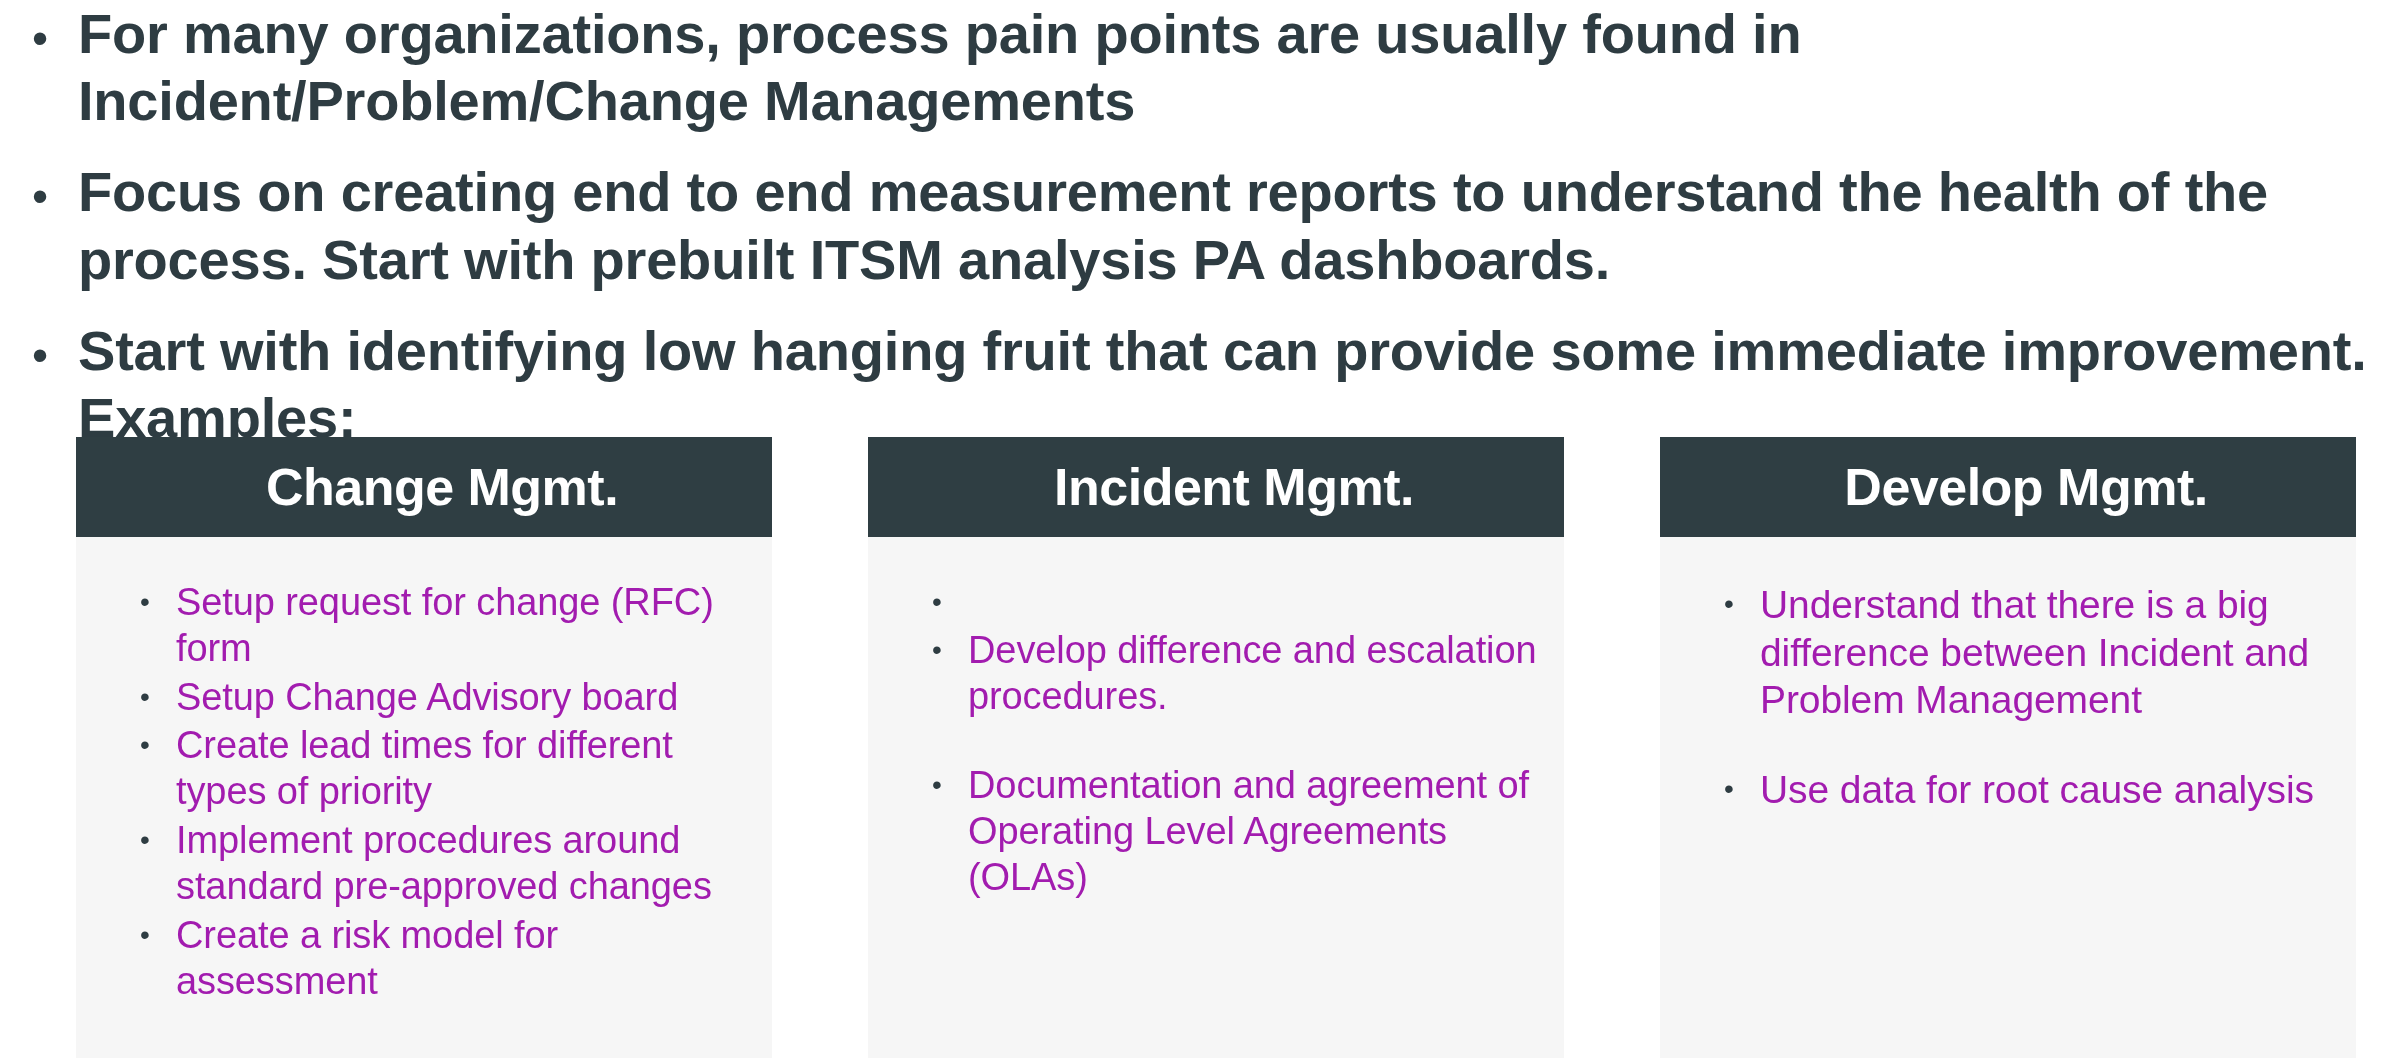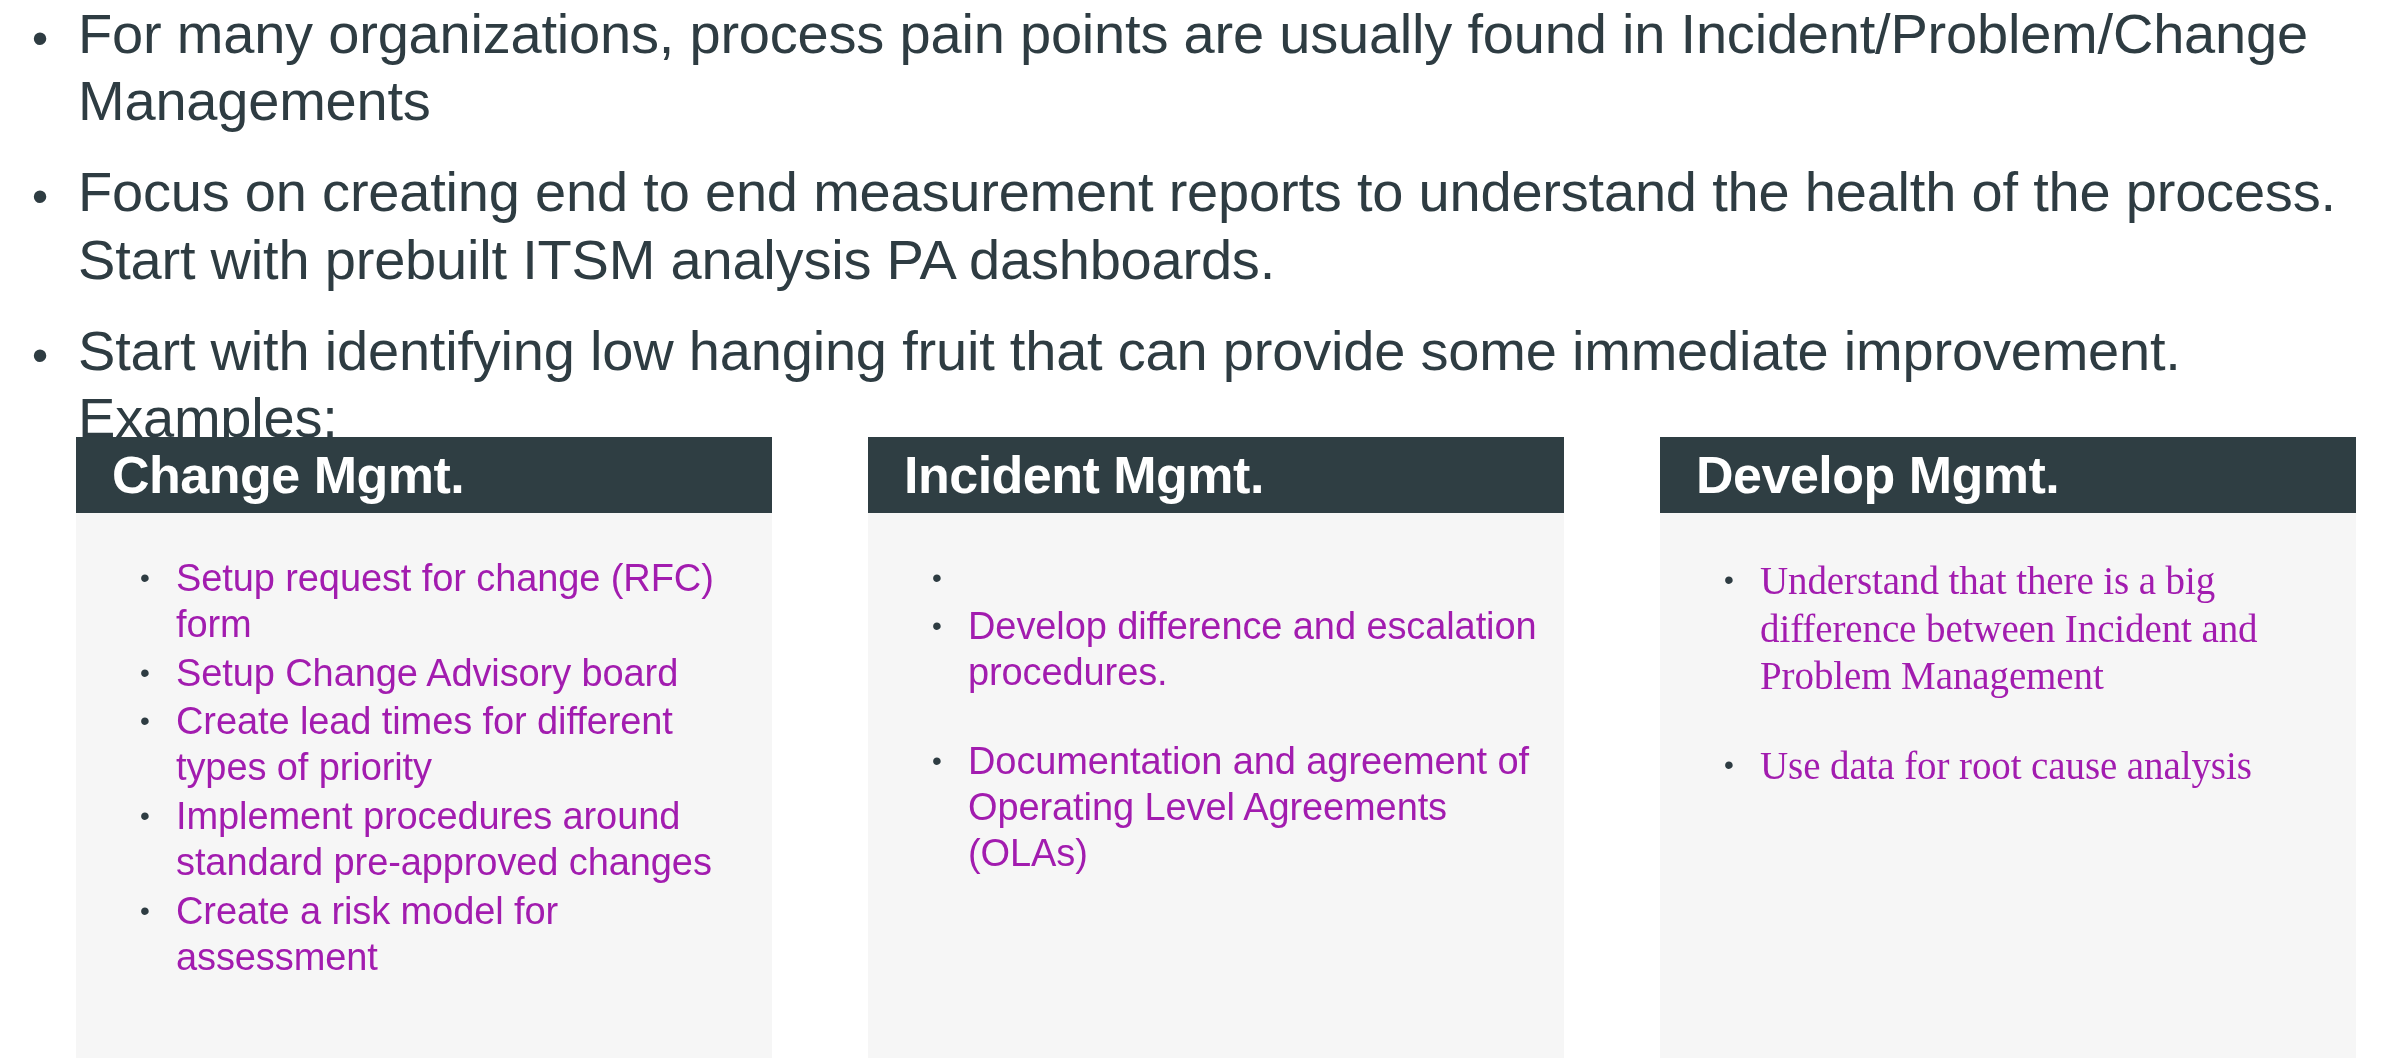--- a/index.html
+++ b/index.html
@@ -48,21 +48,21 @@
     text-align: left;
     padding-left: 6px;
   }
 
   .intro-text {
     flex: 1 1 auto;
     font-size: 56px;
     line-height: 1.20;
     letter-spacing: -0.2px;
     color: #2E3C42;
-    font-weight: 400;
+    font-weight: 700;
     max-width: 2290px;
   }
 
   
   .card-row {
     position: absolute;
     left: 76px;
     top: 437px;
     width: 2292px;
     height: 621px;
@@ -70,25 +70,26 @@
     gap: 96px;
   }
 
   .card {
     width: 696px;
     display: flex;
     flex-direction: column;
   }
 
   .card-header {
-    height: 76px;
+    height: 100px;
     background: #2F3E43;
     display: flex;
     align-items: center;
     padding-left: 36px;
+    justify-content: center;
   }
 
   .card-title {
     color: #FFFFFF;
     font-size: 52px;
     font-weight: 700;
     line-height: 1;
     letter-spacing: -0.5px;
   }
 
@@ -124,21 +125,21 @@
     flex: 1 1 auto;
     font-size: 38px;
     line-height: 1.22;
     color: #a21caf;
     font-weight: 400;
     letter-spacing: -0.1px;
   }
 
   
   .card--problem .card-body { padding-top: 44px; }
-  .card--problem .card-text { font-size: 39px; font-family: Liberation Serif, serif; }
+  .card--problem .card-text { font-size: 39px; }
 </style>
 </head>
 <body>
 
 <div class="slide">
 
   <div class="intro-list">
 
     <div class="intro-item">
       <span class="intro-bullet">•</span>

